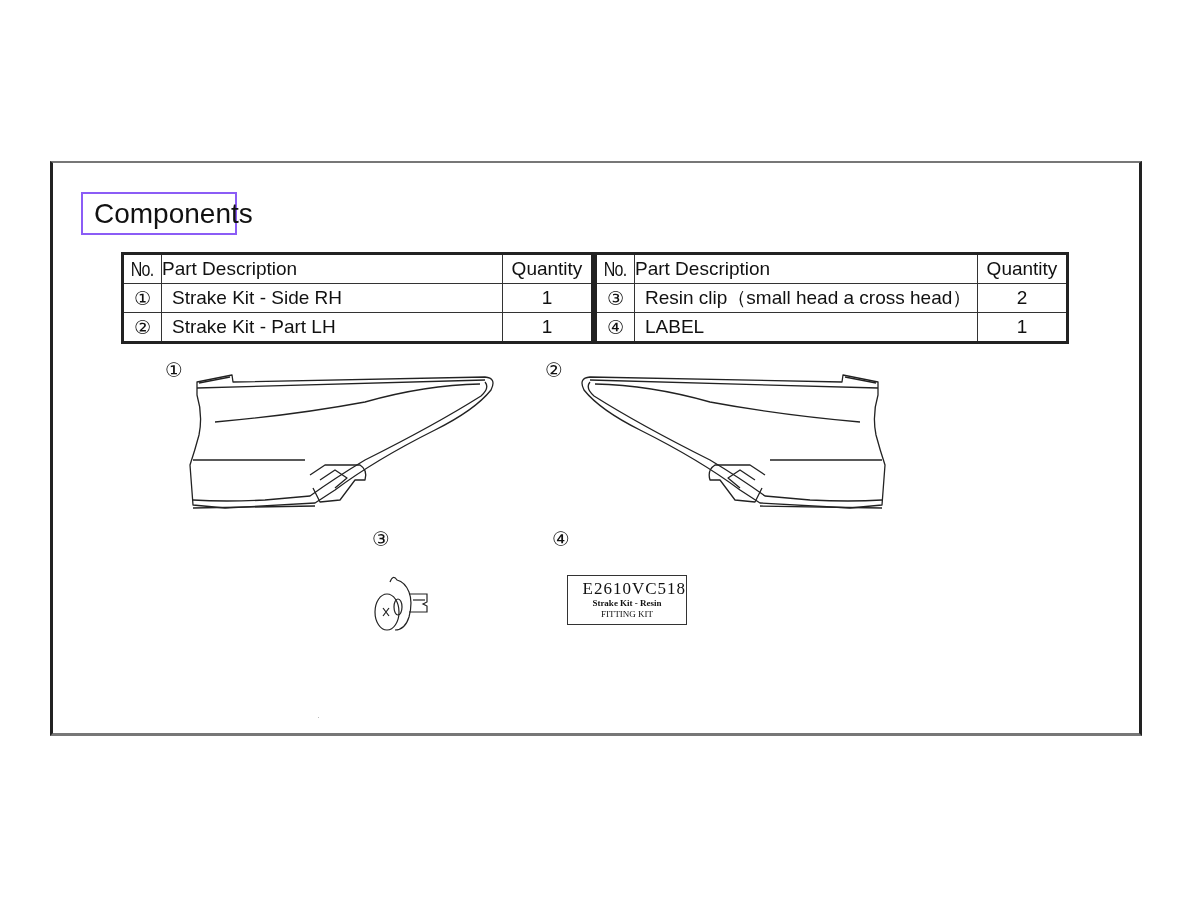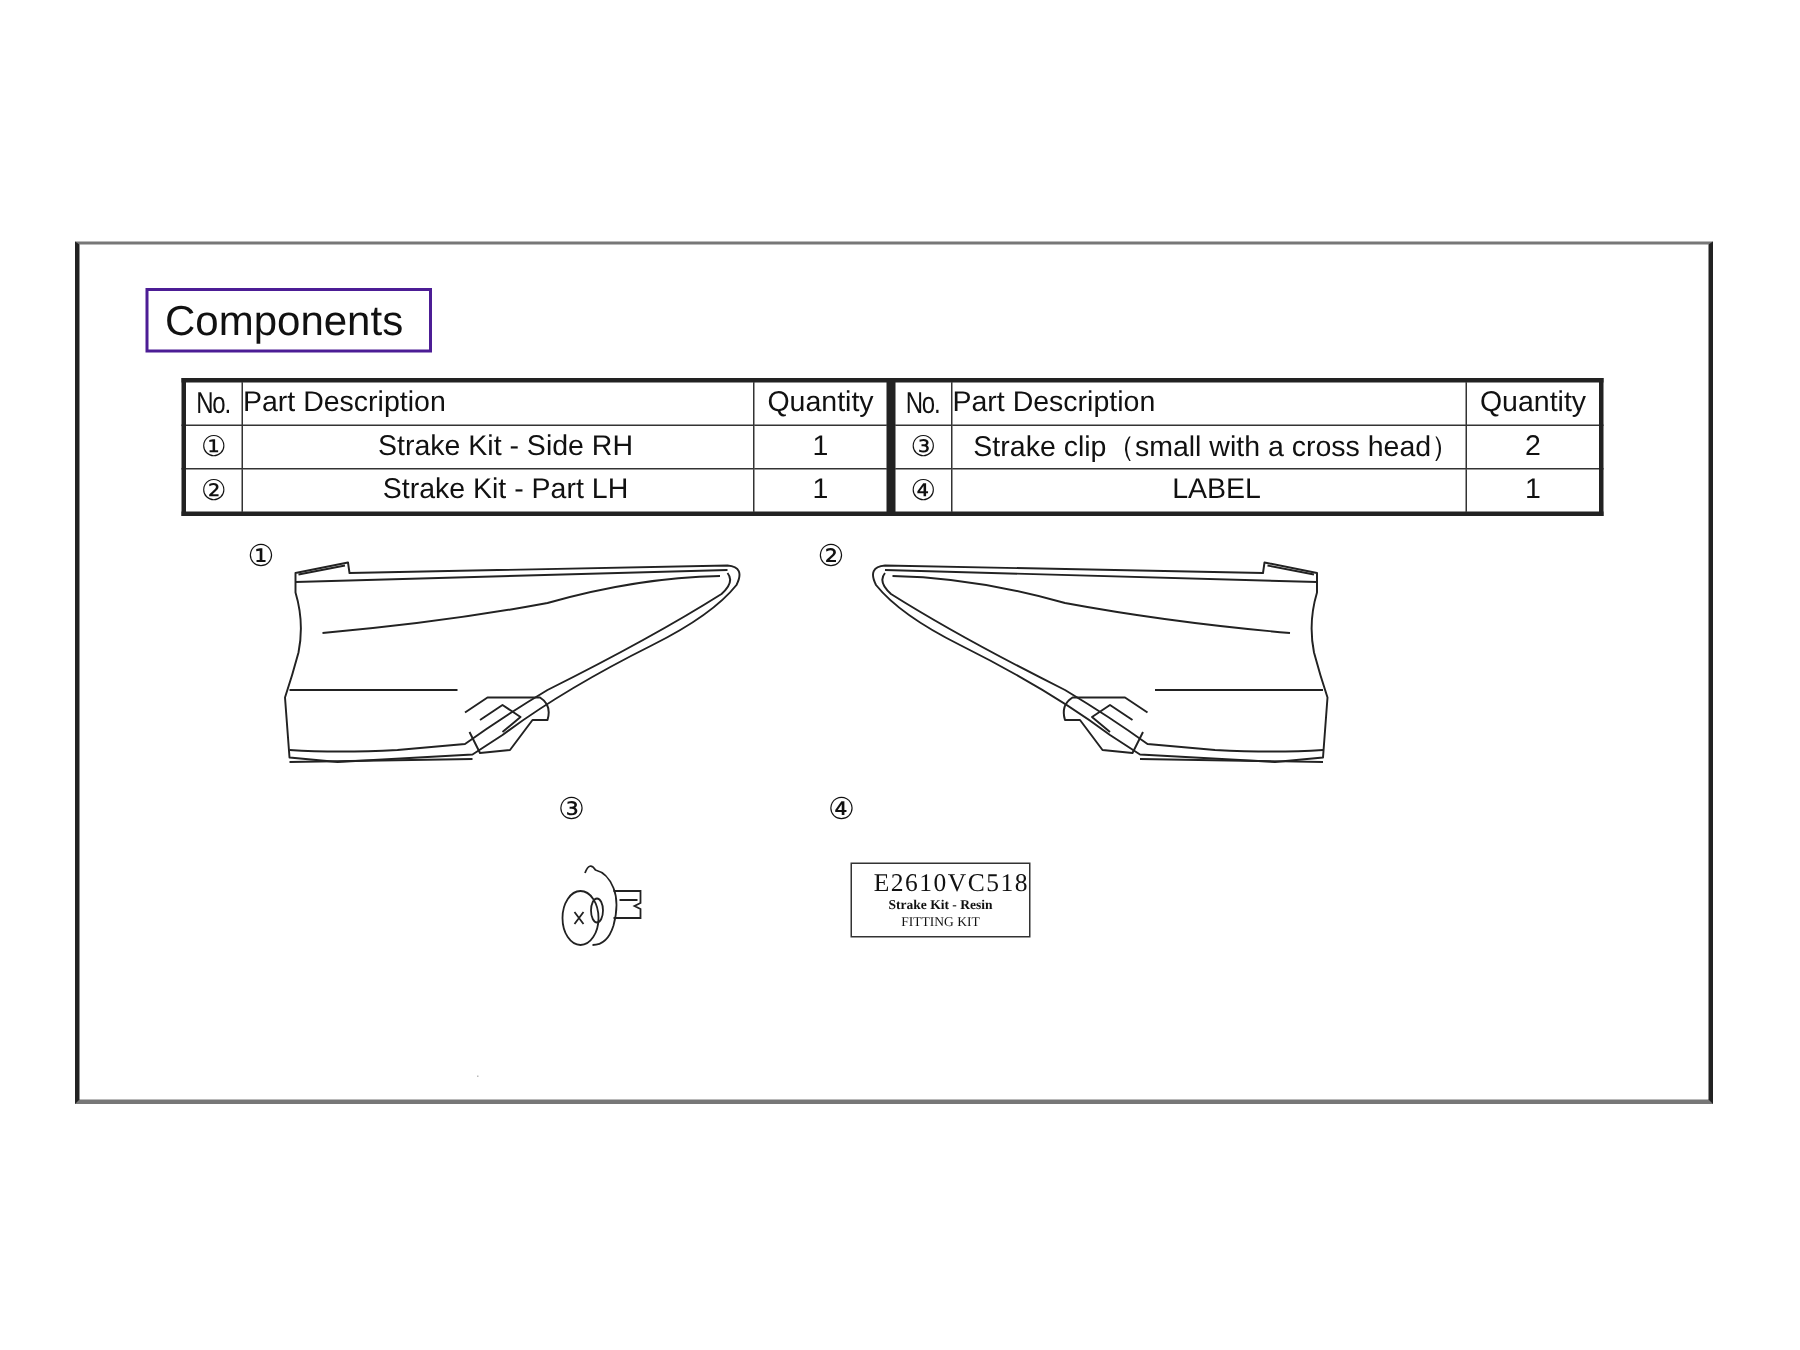--- a/index.html
+++ b/index.html
@@ -1,25 +1,25 @@
 <!DOCTYPE html>
 <html><head>
 <meta charset="utf-8">
 <style>
   html, body { margin:0; padding:0; background:#ffffff; }
   body { width:1200px; height:900px; position:relative; overflow:hidden; font-family:"Liberation Sans", sans-serif; color:#111; }
   .frame { position:absolute; left:50px; top:161px; width:1092px; height:575px; border-left:3px solid #222; border-right:3px solid #222; border-top:2px solid #777; border-bottom:3px solid #777; box-sizing:border-box; }
-  .title-box { position:absolute; left:81px; top:192px; width:191px; height:43px; border:2px solid #4c1d95; box-sizing:border-box; font-size:28px; line-height:40px; padding-left:11px; letter-spacing:0px;margin-left:16px; }
+  .title-box { position:absolute; left:81px; top:192px; width:156px; height:43px; border:2px solid #8b5cf6; box-sizing:border-box; font-size:28px; line-height:40px; padding-left:11px; letter-spacing:0px; }
   table.parts { position:absolute; border-collapse:collapse; top:252px; font-size:19px; }
   table.parts td, table.parts th { border:1px solid #333; padding:0; height:28px; font-weight:normal; }
   table.parts { border:3px solid #222;padding-left:44px; }
   .t-left { left:121px; }
   .t-right { left:594px; }
   .col-no { width:37px; text-align:center; }
-  .col-desc { text-align:center; padding-left:10px !important; }
+  .col-desc { text-align:left; padding-left:10px !important; }
   .col-desc-h { text-align:left; }
   .col-qty { width:88px; text-align:center; }
   .no-head { font-family:"Liberation Sans Narrow","Liberation Sans", sans-serif; letter-spacing:-1px; transform:scaleX(0.8); display:inline-block; font-size:20px; }
   .circled { font-family:"DejaVu Sans", sans-serif; font-size:19px; }
   .callout { position:absolute; font-family:"DejaVu Sans", sans-serif; font-size:20px; }
   svg.part { position:absolute; }
   .label-box { position:absolute; left:567px; top:575px; width:120px; height:50px; border:1px solid #333; box-sizing:border-box; text-align:center; }
   .label-code { font-family:"Liberation Serif", serif; font-size:17px; letter-spacing:1px; margin-top:4px; line-height:18px;text-align:right; }
   .label-sub { font-family:"Liberation Serif", serif; font-weight:bold; font-size:9px; line-height:11px; }
   .label-sub2 { font-family:Liberation Serif, serif; font-size:9px; line-height:10px; }
@@ -54,21 +54,21 @@
 
 <table class="parts t-right">
   <tbody>
       <tr>
     <th class="col-no"><span class="no-head">No.</span></th>
     <th class="col-desc-h" style="width:342px">Part Description</th>
     <th class="col-qty">Quantity</th>
   </tr>
   <tr>
     <td class="col-no circled">③</td>
-    <td class="col-desc">Strake clip（small with a cross head）</td>
+    <td class="col-desc">Resin clip（small head a cross head）</td>
     <td class="col-qty">2</td>
   </tr>
   <tr>
     <td class="col-no circled">④</td>
     <td class="col-desc">LABEL</td>
     <td class="col-qty">1</td>
   </tr>
 </tbody>
   </table>
 

